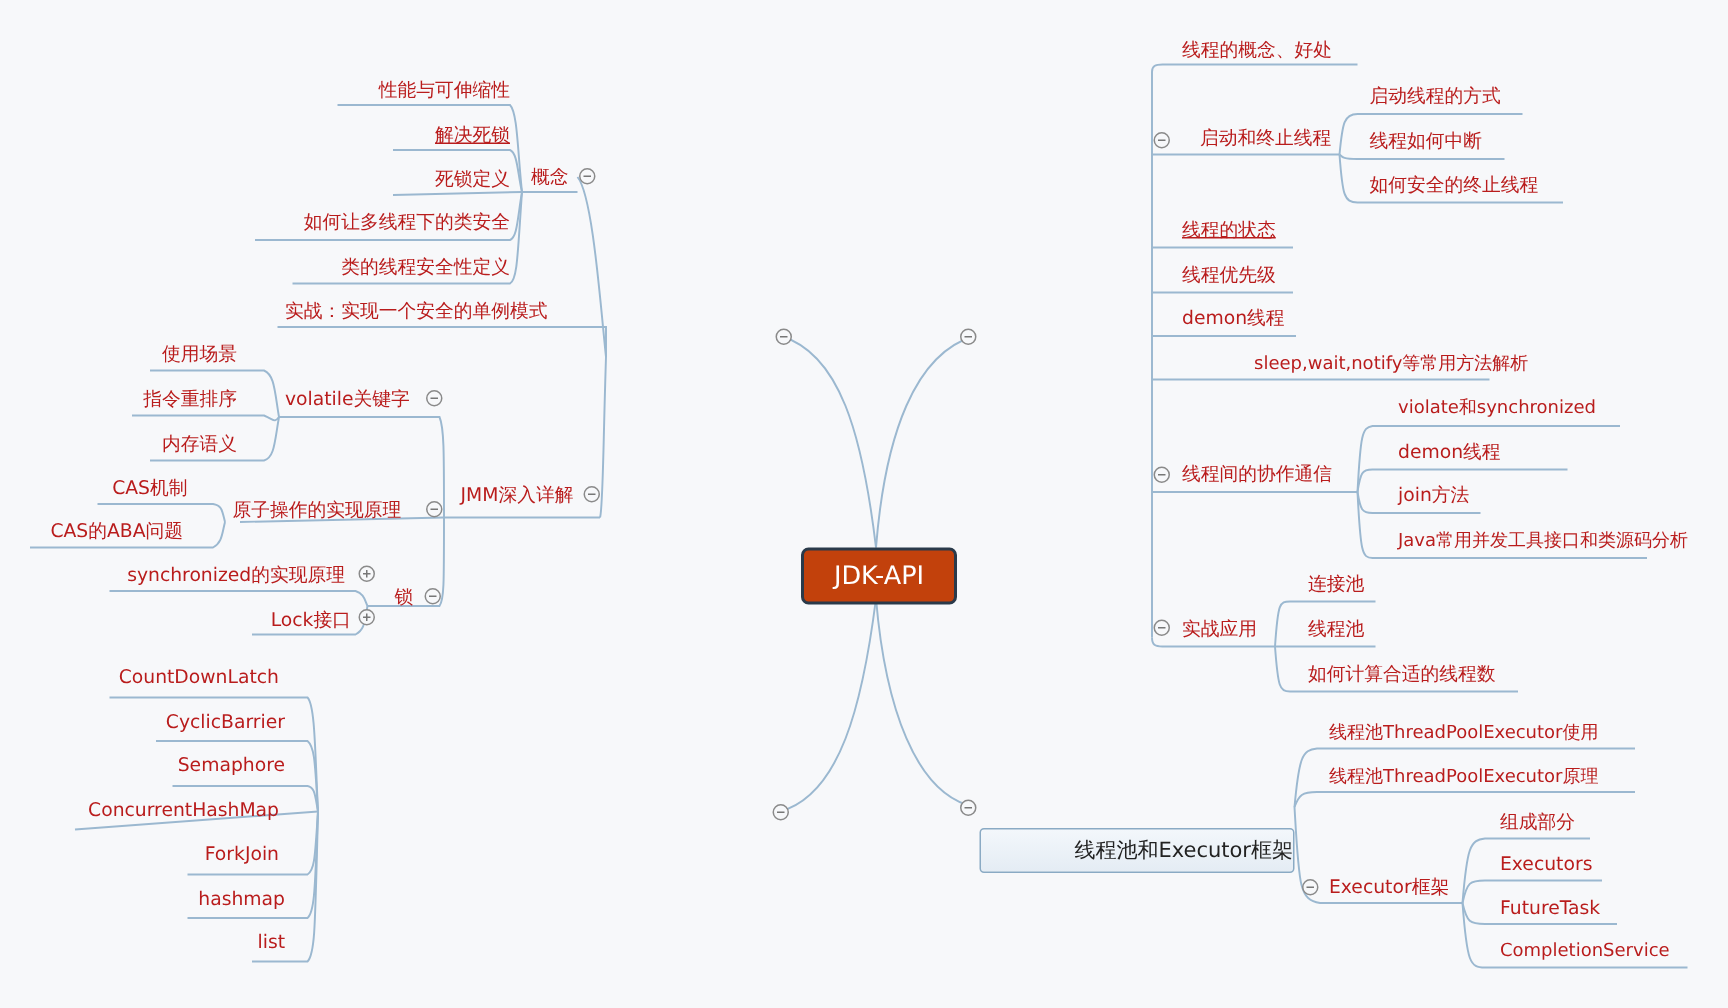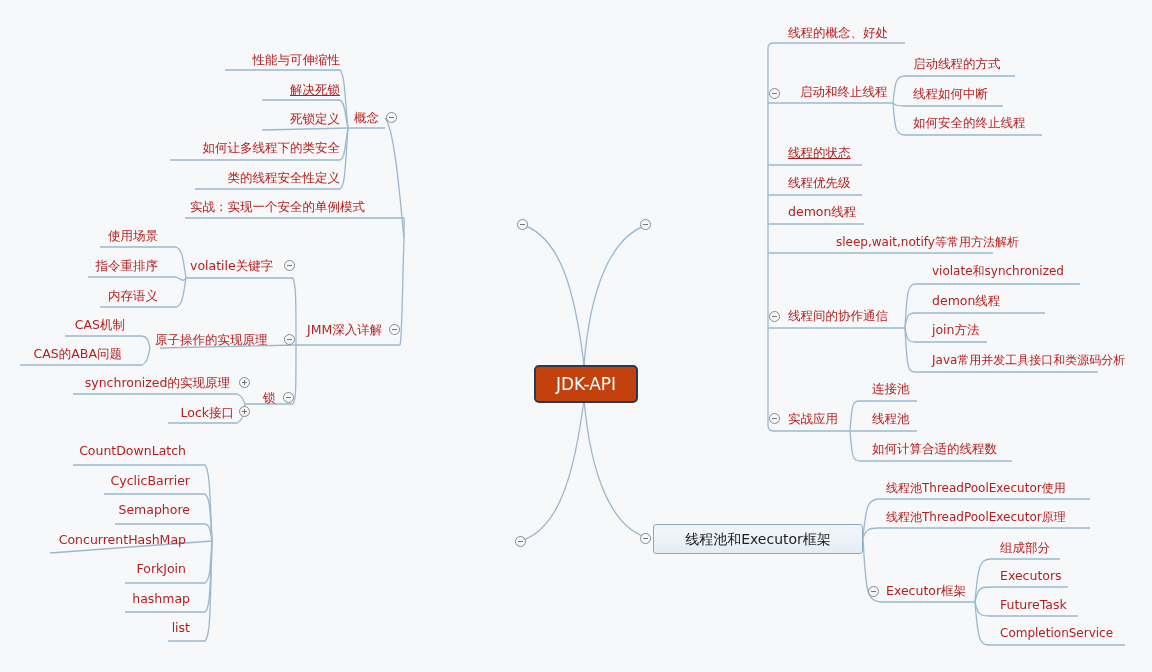--- a/index.html
+++ b/index.html
@@ -148,21 +148,21 @@
 <div class="lbl" style="left:932px;top:293px;">demon线程</div>
 <div class="lbl" style="left:932px;top:322px;">join方法</div>
 <div class="lbl" style="left:932px;top:352px;font-size:12px;">Java常用并发工具接口和类源码分析</div>
 <div class="tog" style="left:769px;top:413px;"></div>
 <div class="lbl" style="left:788px;top:411px;">实战应用</div>
 <div class="lbl" style="left:872px;top:381px;">连接池</div>
 <div class="lbl" style="left:872px;top:411px;">线程池</div>
 <div class="lbl" style="left:872px;top:441px;">如何计算合适的线程数</div>
 
 <div class="tog" style="left:640px;top:533px;"></div>
-<div class="box" style="left:653px;top:524px;width:208px;">线程池和Executor框架</div>
+<div class="box" style="left:653px;top:552px;width:208px;text-align:right;">线程池和Executor框架</div>
 <div class="lbl" style="left:886px;top:480px;font-size:12px;">线程池ThreadPoolExecutor使用</div>
 <div class="lbl" style="left:886px;top:509px;font-size:12px;">线程池ThreadPoolExecutor原理</div>
 <div class="tog" style="left:868px;top:586px;"></div>
 <div class="lbl" style="left:886px;top:583px;">Executor框架</div>
 <div class="lbl" style="left:1000px;top:540px;">组成部分</div>
 <div class="lbl" style="left:1000px;top:568px;">Executors</div>
 <div class="lbl" style="left:1000px;top:597px;">FutureTask</div>
 <div class="lbl" style="left:1000px;top:625px;font-size:12px;">CompletionService</div>
 
 </div>

